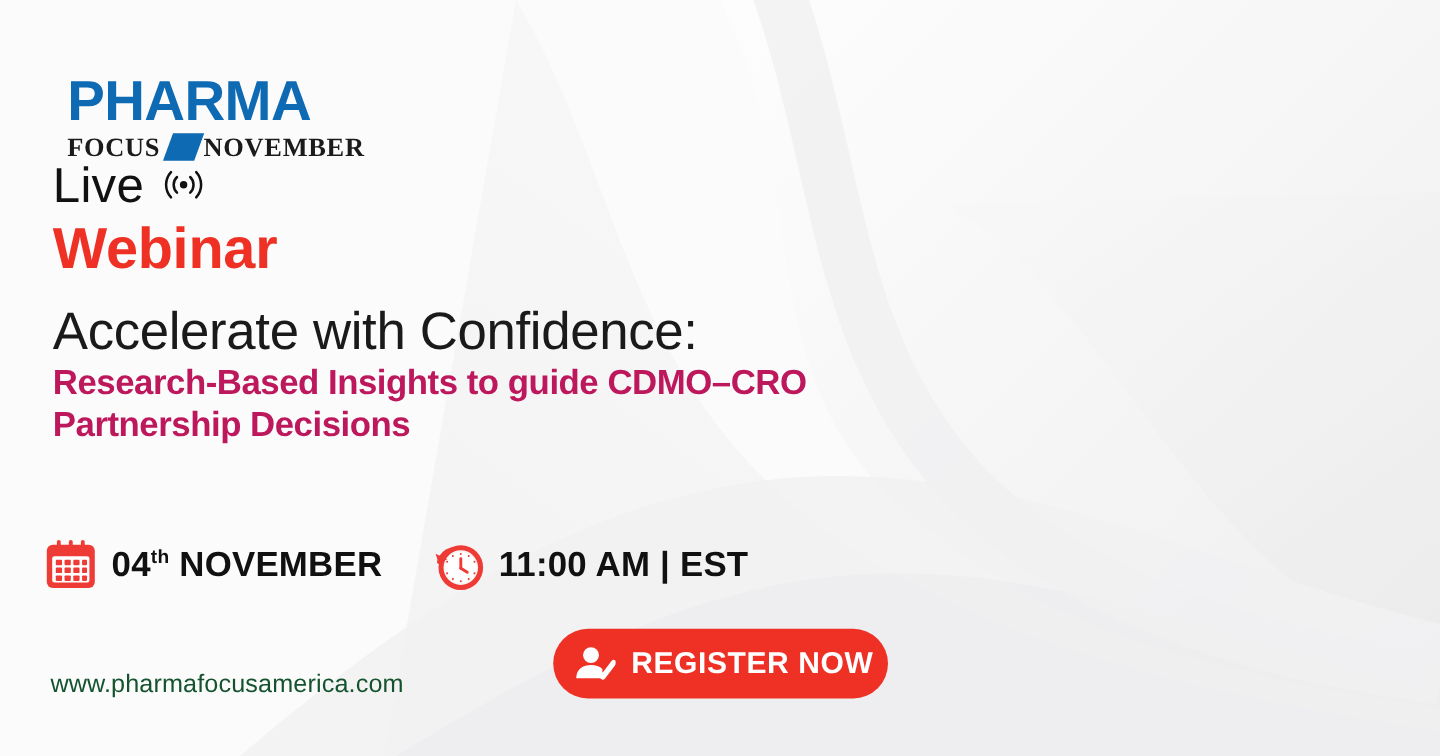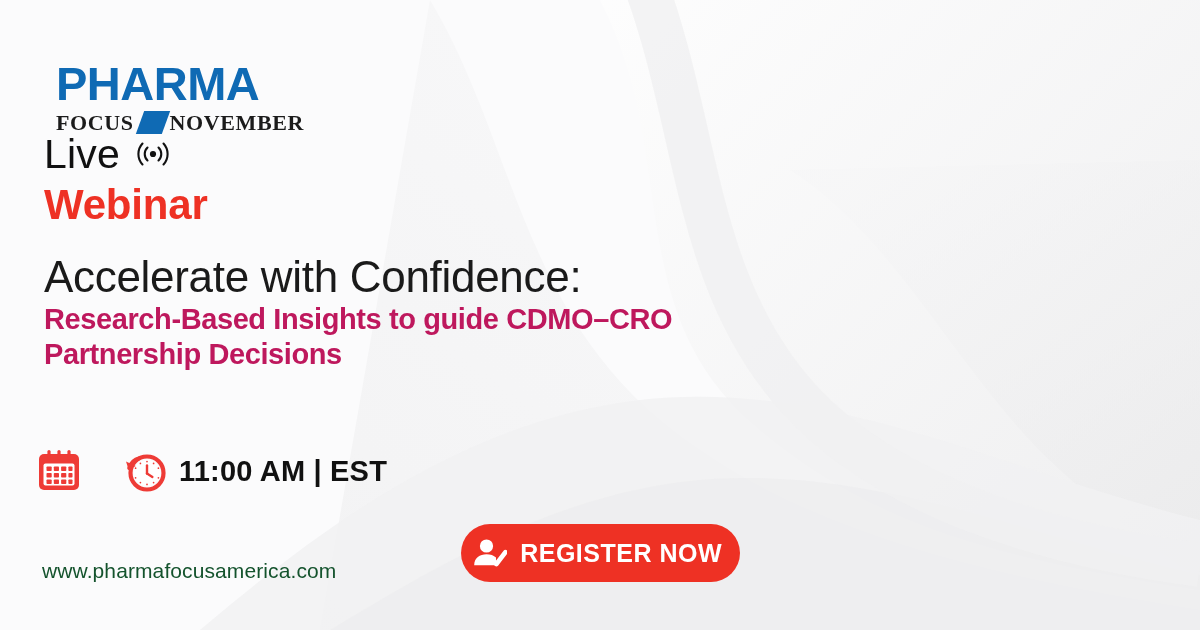--- a/index.html
+++ b/index.html
@@ -84,21 +84,21 @@
     font-weight:normal;
     font-size:41px;
     line-height:1;
     color:#111111;
     letter-spacing:0.2px;
   }
   .webinar-word {
     display:block;
     font-family:"Liberation Sans", sans-serif;
     font-weight:bold;
-    font-size:42px;
+    font-size:48px;
     line-height:1;
     color:#ee3124;
     letter-spacing:-0.2px;
     margin-top:8px;
   }
 
   
   #headline {
     position:absolute;
     left:44px; top:252px;
@@ -163,21 +163,21 @@
   
   #register-btn {
     position:absolute;
     left:461px; top:524px;
     width:279px; height:58px;
     border:none;
     border-radius:29px;
     background:#ee3124;
     display:flex;
     align-items:center;
-    justify-content:flex-end;
+    justify-content:space-between;
     gap:13px;
     cursor:pointer;
     z-index:4;
     padding:0 18px;
   }
   #register-icon { width:34px; height:30px; flex:0 0 34px; }
   #register-label {
     font-family:"Liberation Sans", sans-serif;
     font-weight:bold;
     font-size:25px;
@@ -280,20 +280,21 @@
           <rect x="10.5" y="25" width="5.2" height="4.6" rx="0.8"></rect>
           <rect x="17.8" y="25" width="5.2" height="4.6" rx="0.8"></rect>
           <rect x="25.1" y="25" width="5.2" height="4.6" rx="0.8"></rect>
           <rect x="32.4" y="25" width="4.1" height="4.6" rx="0.8"></rect>
           <rect x="10.5" y="31.5" width="5.2" height="4.6" rx="0.8"></rect>
           <rect x="17.8" y="31.5" width="5.2" height="4.6" rx="0.8"></rect>
           <rect x="25.1" y="31.5" width="5.2" height="4.6" rx="0.8"></rect>
           <rect x="32.4" y="31.5" width="4.1" height="4.6" rx="0.8"></rect>
         </g>
       </svg>
+      <span class="meta-text"><span>04</span><sup>th</sup>&nbsp;<span>NOVEMBER</span></span>
     </div>
 
     <div id="meta-gap"></div>
 
     <div class="meta-item">
       <svg class="meta-icon" viewBox="0 0 46 46" aria-hidden="true">
         <circle cx="25" cy="25" r="16.5" fill="none" stroke="#ee3b36" stroke-width="4.2"></circle>
         <circle cx="25" cy="25" r="13" fill="#ffffff"></circle>
         <g fill="none" stroke="#ee3b36" stroke-width="2.4" stroke-linecap="round">
           <path d="M25 17.5 v8"></path>

